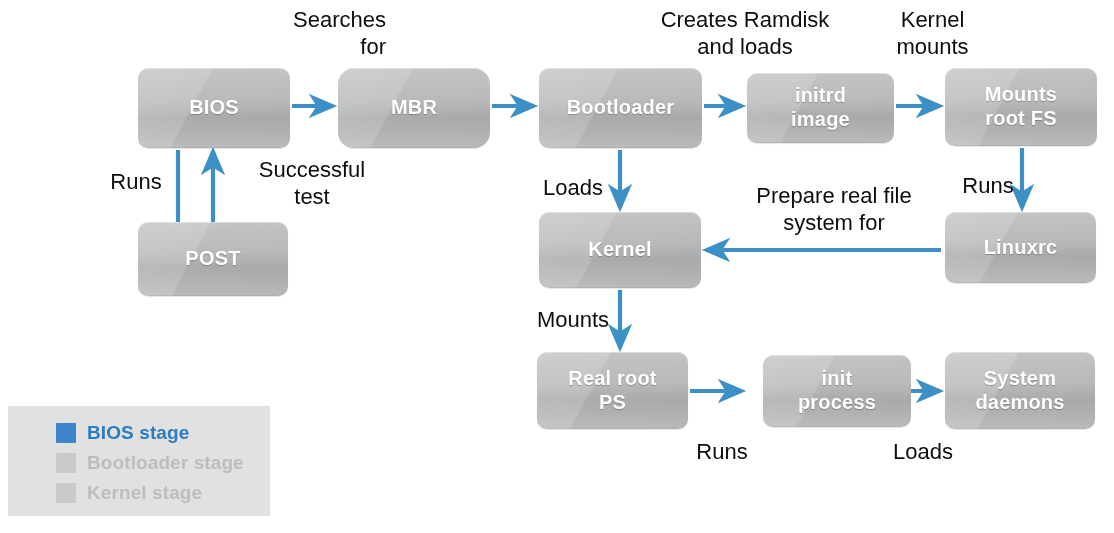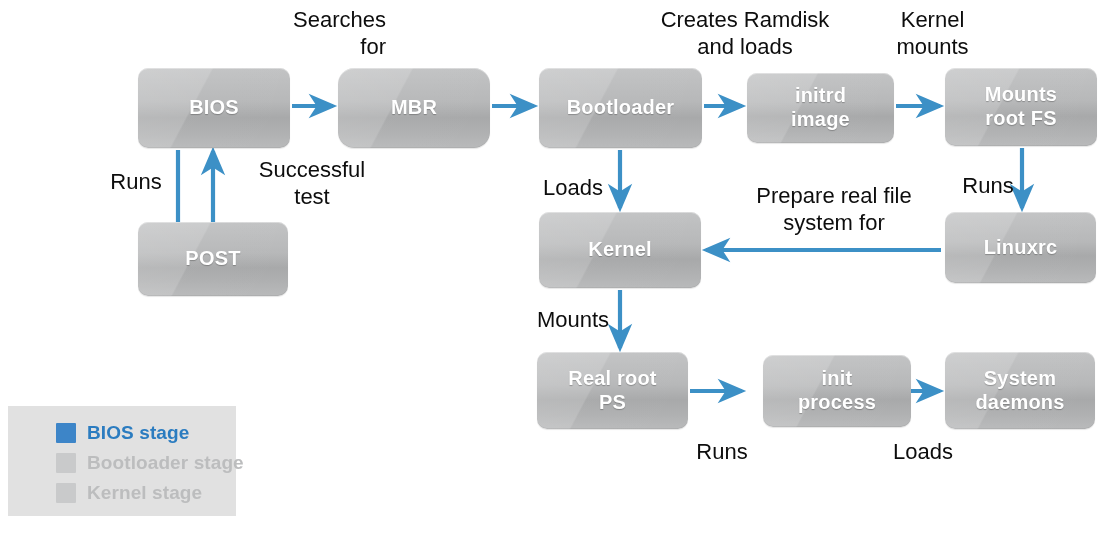--- a/index.html
+++ b/index.html
@@ -205,21 +205,21 @@
   <div class="lbl" style="left: 232px; top: 156px; width: 160px; font-size: 22px; text-align: center; color: rgb(13, 13, 13);">Successful
 test</div>
   <div class="lbl" style="left: 532px; top: 174px; width: 82px; font-size: 22px; text-align: center; color: rgb(13, 13, 13);">Loads</div>
   <div class="lbl" style="left: 718px; top: 182px; width: 232px; font-size: 22px; text-align: center; color: rgb(13, 13, 13);">Prepare real file
 system for</div>
   <div class="lbl" style="left: 952px; top: 172px; width: 72px; font-size: 22px; text-align: center; color: rgb(13, 13, 13);">Runs</div>
   <div class="lbl" style="left: 524px; top: 306px; width: 98px; font-size: 22px; text-align: center; color: rgb(13, 13, 13);">Mounts</div>
   <div class="lbl" style="left: 686px; top: 438px; width: 72px; font-size: 22px; text-align: center; color: rgb(13, 13, 13);">Runs</div>
   <div class="lbl" style="left: 884px; top: 438px; width: 78px; font-size: 22px; text-align: center; color: rgb(13, 13, 13);">Loads</div>
 
-  <div id="legend" style="left: 8px; top: 406px; width: 228px; height: 110px; background: rgb(225, 225, 225); padding-left: 48px;">
+  <div id="legend" style="left: 8px; top: 406px; width: 262px; height: 110px; background: rgb(225, 225, 225); padding-left: 48px;">
     <div class="leg-row">
       <span class="leg-sw" style="background: rgb(61, 133, 200);"></span>
       <span class="leg-tx" style="color: rgb(43, 124, 192);">BIOS stage</span>
     </div>
     <div class="leg-row">
       <span class="leg-sw" style="background: rgb(201, 202, 203);"></span>
       <span class="leg-tx" style="color: rgb(188, 189, 190);">Bootloader stage</span>
     </div>
     <div class="leg-row">
       <span class="leg-sw" style="background: rgb(201, 202, 203);"></span>

